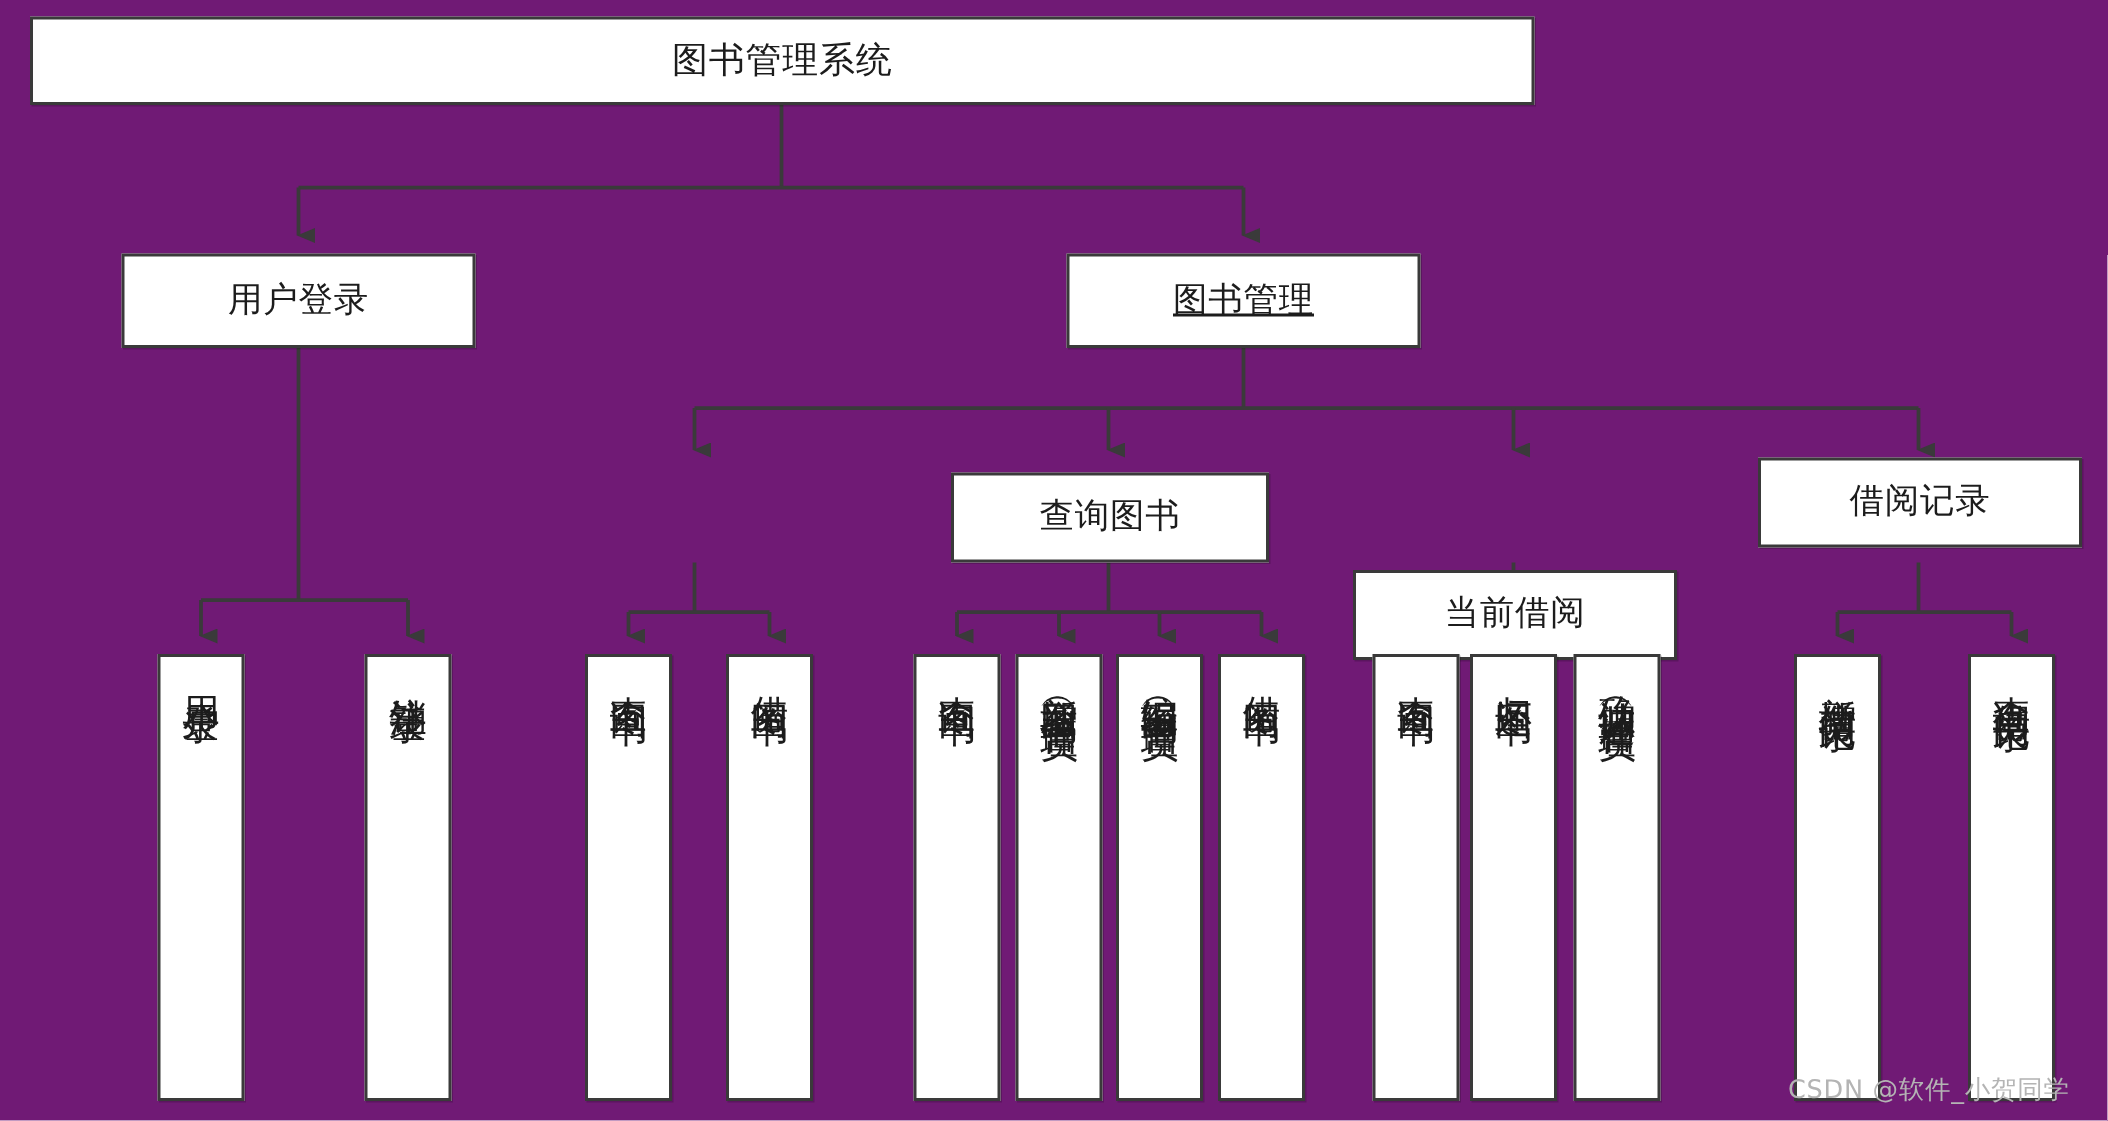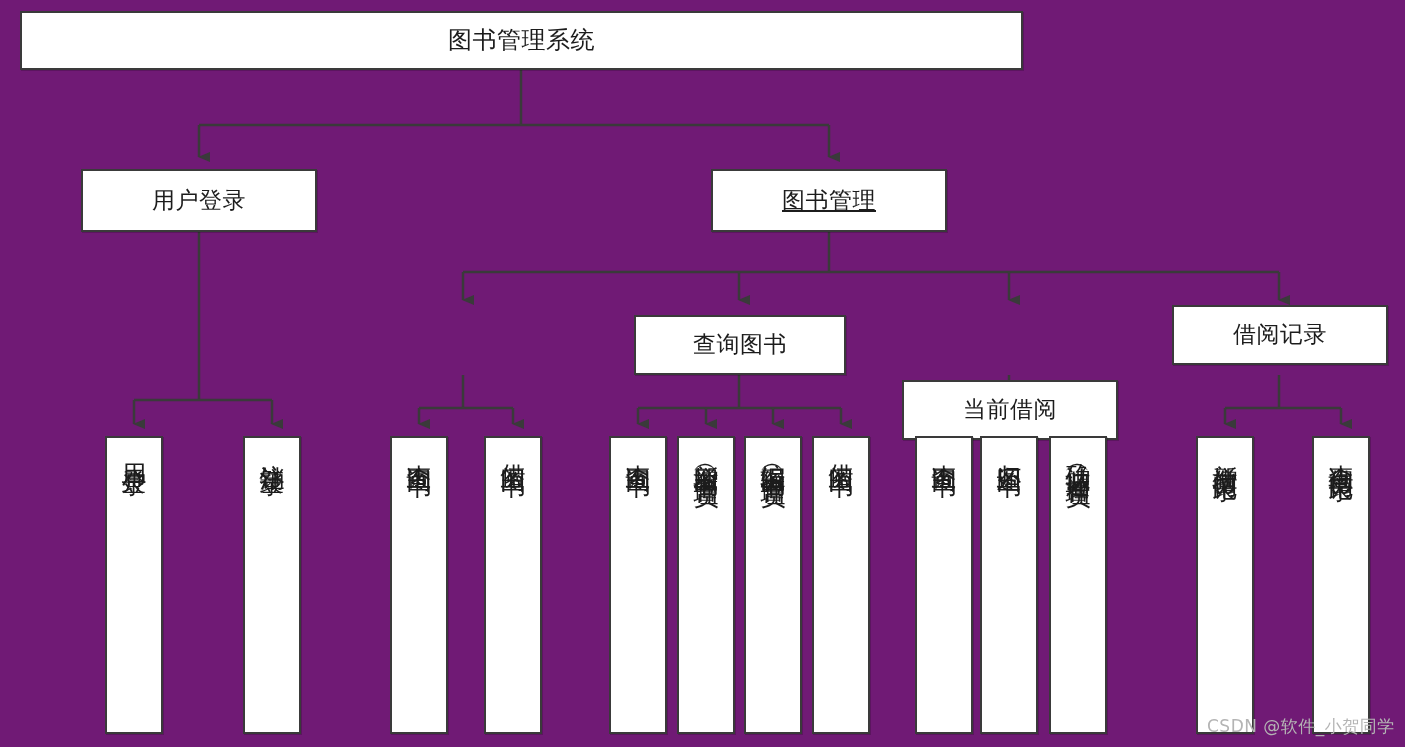--- a/index.html
+++ b/index.html
@@ -61,21 +61,20 @@
     white-space: nowrap;
   }
   .watermark {
     position: absolute;
     font-family: "DejaVu Sans", "Liberation Sans", sans-serif;
     font-size: 17px;
     color: #b4b4b4;
     letter-spacing: 0.5px;
     white-space: nowrap;
     user-select: none;
-    margin-left: 15px;
   }
 </style>
 </head>
 <body>
 
 <div id="canvas">
 
   <svg class="connectors" viewBox="0 0 1405 747" xmlns="http://www.w3.org/2000/svg">
     <defs>
       <marker id="arrow" viewBox="0 0 10 12" refX="5" refY="11" markerWidth="10" markerHeight="12" orient="auto-start-reverse" markerUnits="userSpaceOnUse">

